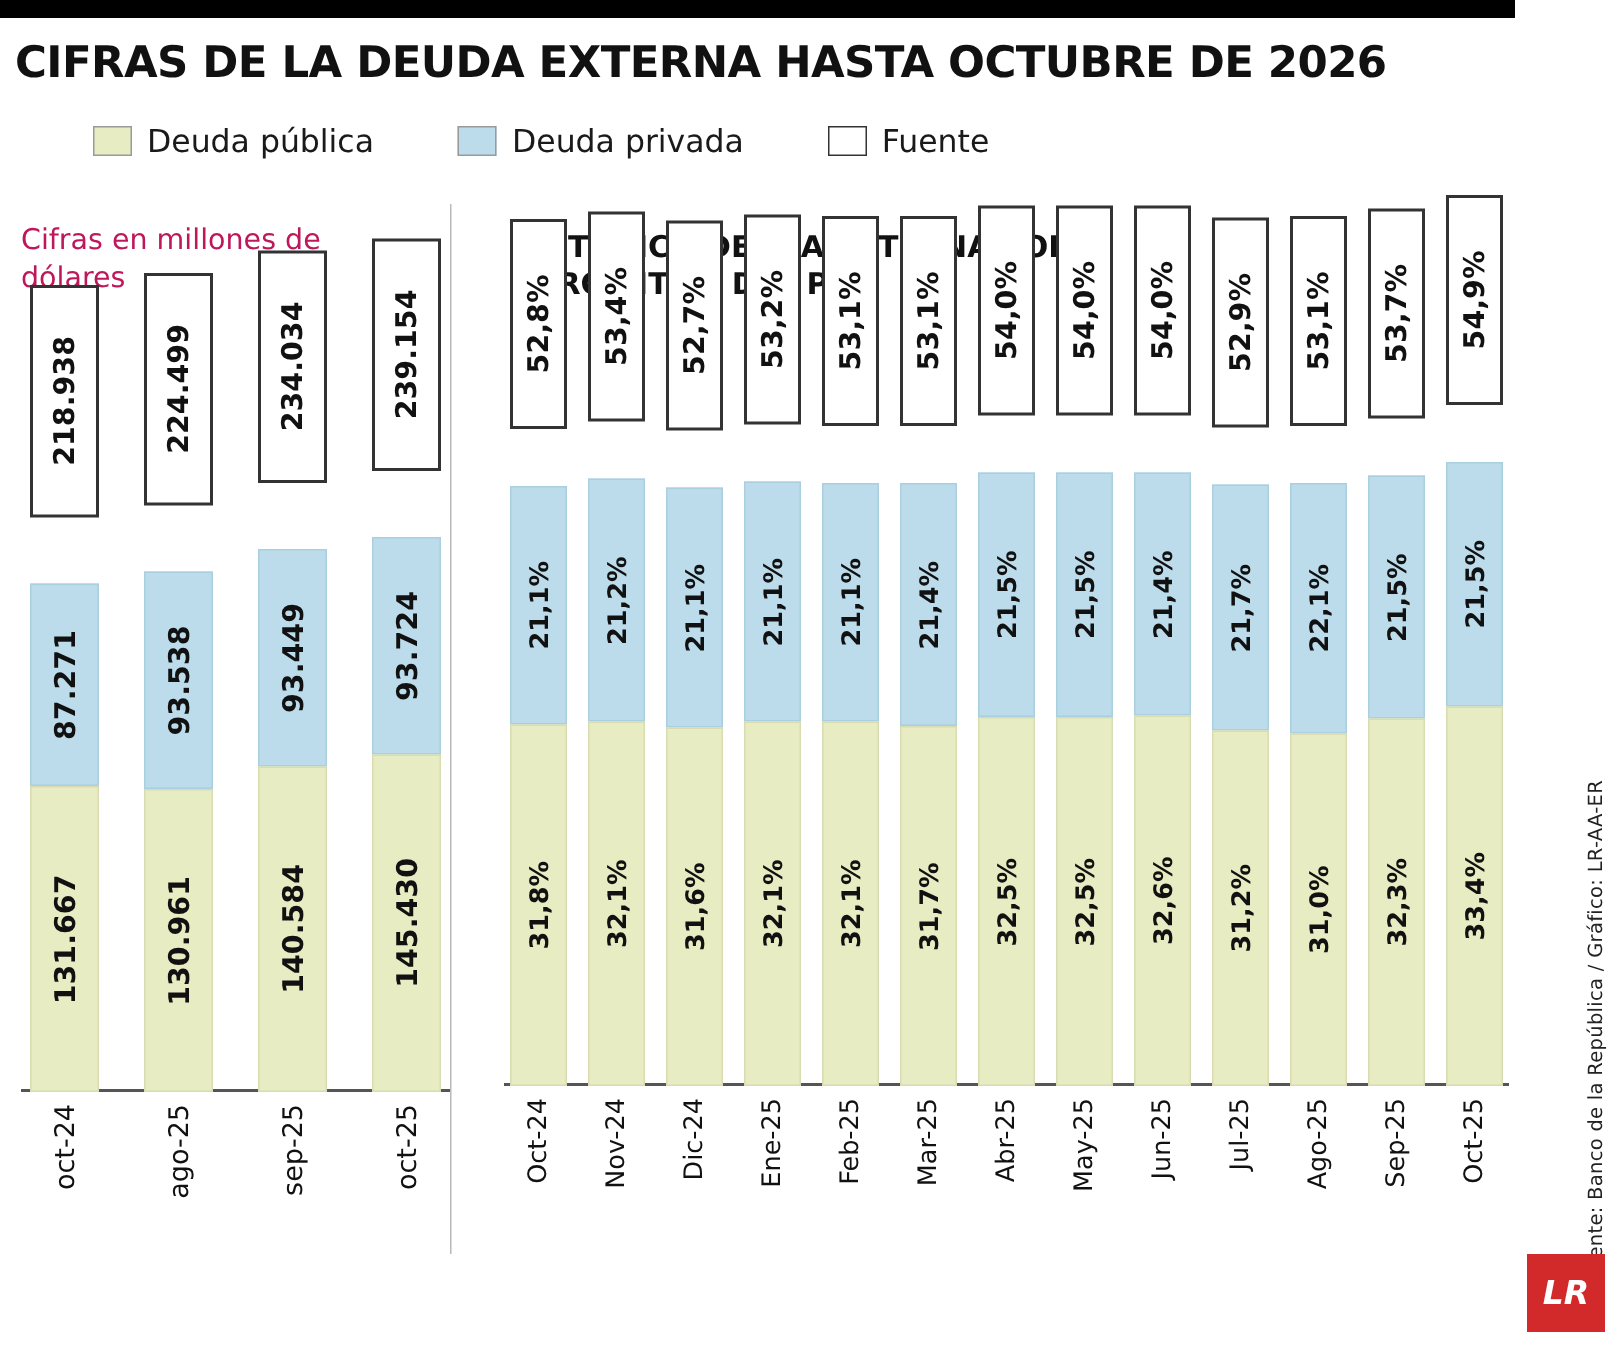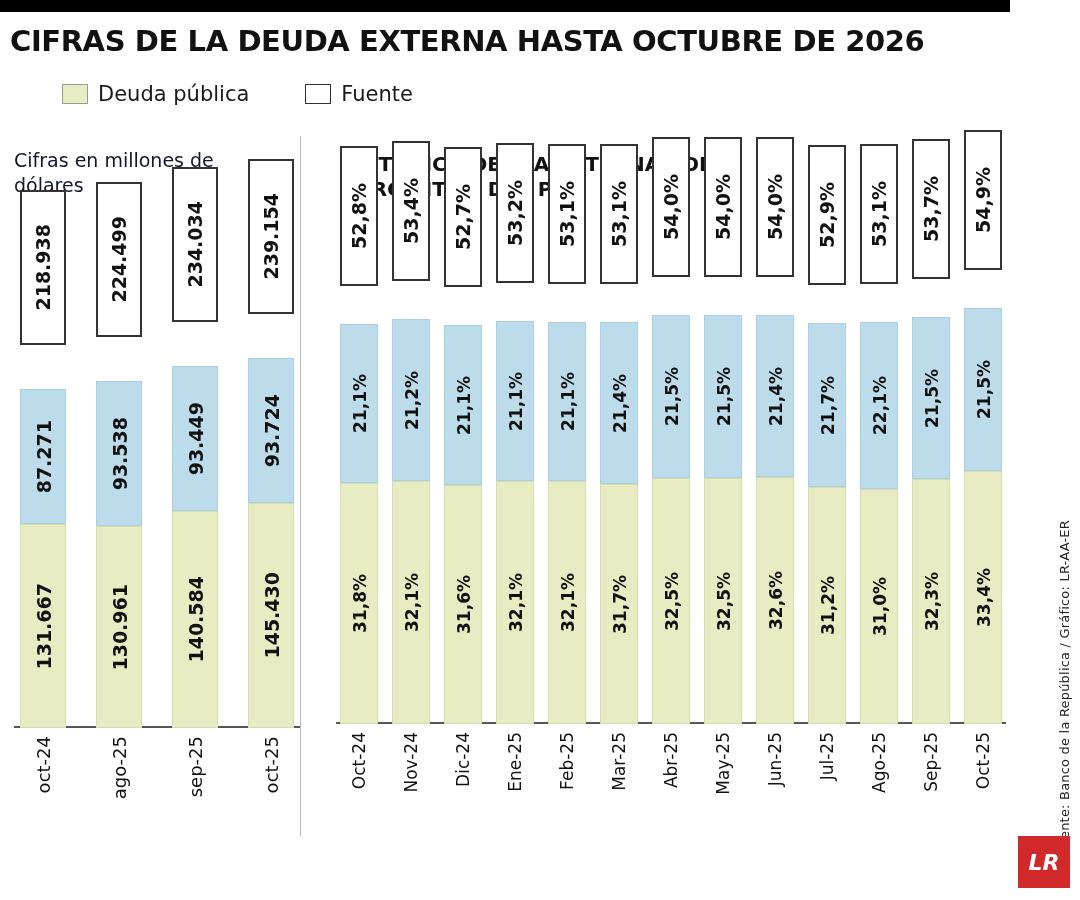--- a/index.html
+++ b/index.html
@@ -31,21 +31,21 @@
   .sw-tot { background:#ffffff; border:1px solid #333; }
   .legend-label { font-size:21px; color:#1a1a1a; }
 
   .divider {
     position:absolute; left:300px; top:136px; width:1px; height:700px;
     background:#b9b9b9;
   }
 
   .sub-left {
     position:absolute; left:14px; top:148px; width:250px;
-    font-size:19px; line-height:1.3; color:#0f172a;
+    font-size:19px; line-height:1.3; color:#be185d;
   }
   .sub-right {
     position:absolute; left:340px; top:152px; width:420px;
     font-size:20px; font-weight:bold; line-height:1.25; color:#111;
   }
 
   
   #left-chart {
     position:absolute; left:14px; top:226px; width:276px; height:610px;
   }
@@ -110,20 +110,24 @@
 <div class="topbar"></div>
 
 <div class="title">CIFRAS DE LA DEUDA EXTERNA HASTA OCTUBRE DE 2026</div>
 
 <div class="legend">
   <div class="legend-item">
     <span class="swatch sw-pub"></span>
     <span class="legend-label">Deuda pública</span>
   </div>
   <div class="legend-item">
+    <span class="swatch sw-priv"></span>
+    <span class="legend-label">Deuda privada</span>
+  </div>
+  <div class="legend-item">
     <span class="swatch sw-tot"></span>
     <span class="legend-label">Fuente</span>
   </div>
 </div>
 
 <div class="divider"></div>
 
 <div class="sub-left">Cifras en millones de dólares</div>
 <div class="sub-right">HISTÓRICO DEUDA EXTERNA COMO PORCENTAJE DEL PIB</div>
 

